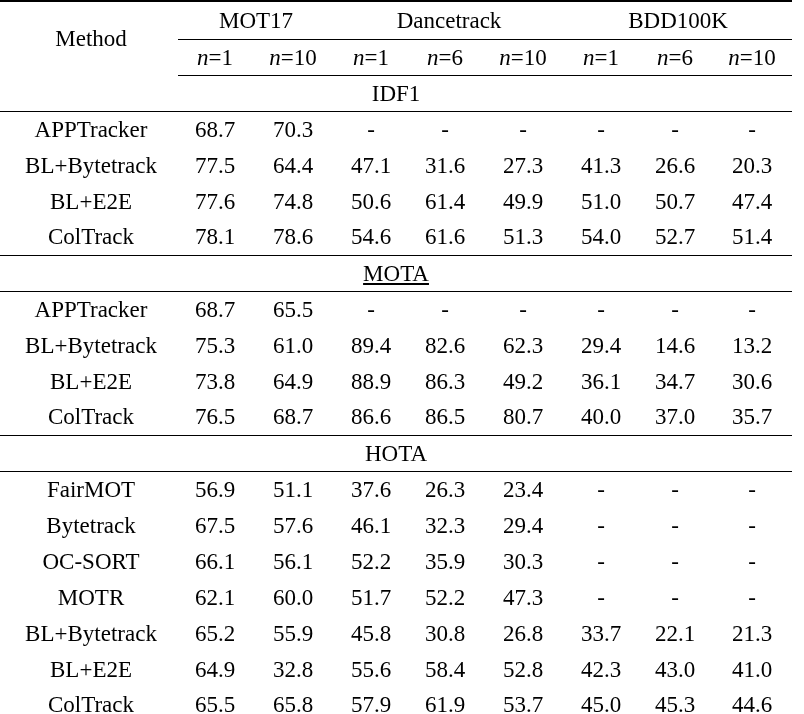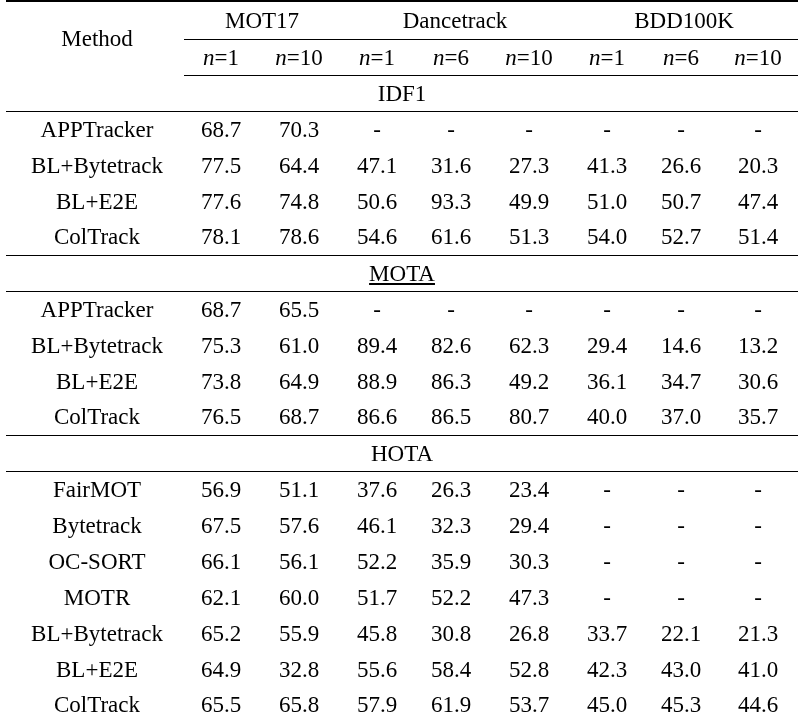--- a/index.html
+++ b/index.html
@@ -12,21 +12,21 @@
     height: 714px;
     font-family: "Liberation Serif", serif;
     color: #000000;
     overflow: hidden;
   }
   #sheet {
     width: 804px;
     height: 714px;
     position: relative;
     box-sizing: border-box;
-    padding: 0 6px;
+    padding: 0 0;
   }
   table.results {
     border-collapse: collapse;
     width: 792px;
     table-layout: fixed;
     font-size: 23px;
   }
   table.results td, table.results th {
     padding: 0;
     font-weight: normal;
@@ -129,21 +129,21 @@
         <td>27.3</td>
         <td>41.3</td>
         <td>26.6</td>
         <td>20.3</td>
       </tr>
       <tr class="rowh">
         <td class="method-cell">BL+E2E</td>
         <td>77.6</td>
         <td>74.8</td>
         <td>50.6</td>
-        <td>93.3</td>
+        <td>61.4</td>
         <td>49.9</td>
         <td>51.0</td>
         <td>50.7</td>
         <td>47.4</td>
       </tr>
       <tr class="rowh">
         <td class="method-cell bold">ColTrack</td>
         <td>78.1</td>
         <td>78.6</td>
         <td>54.6</td>

